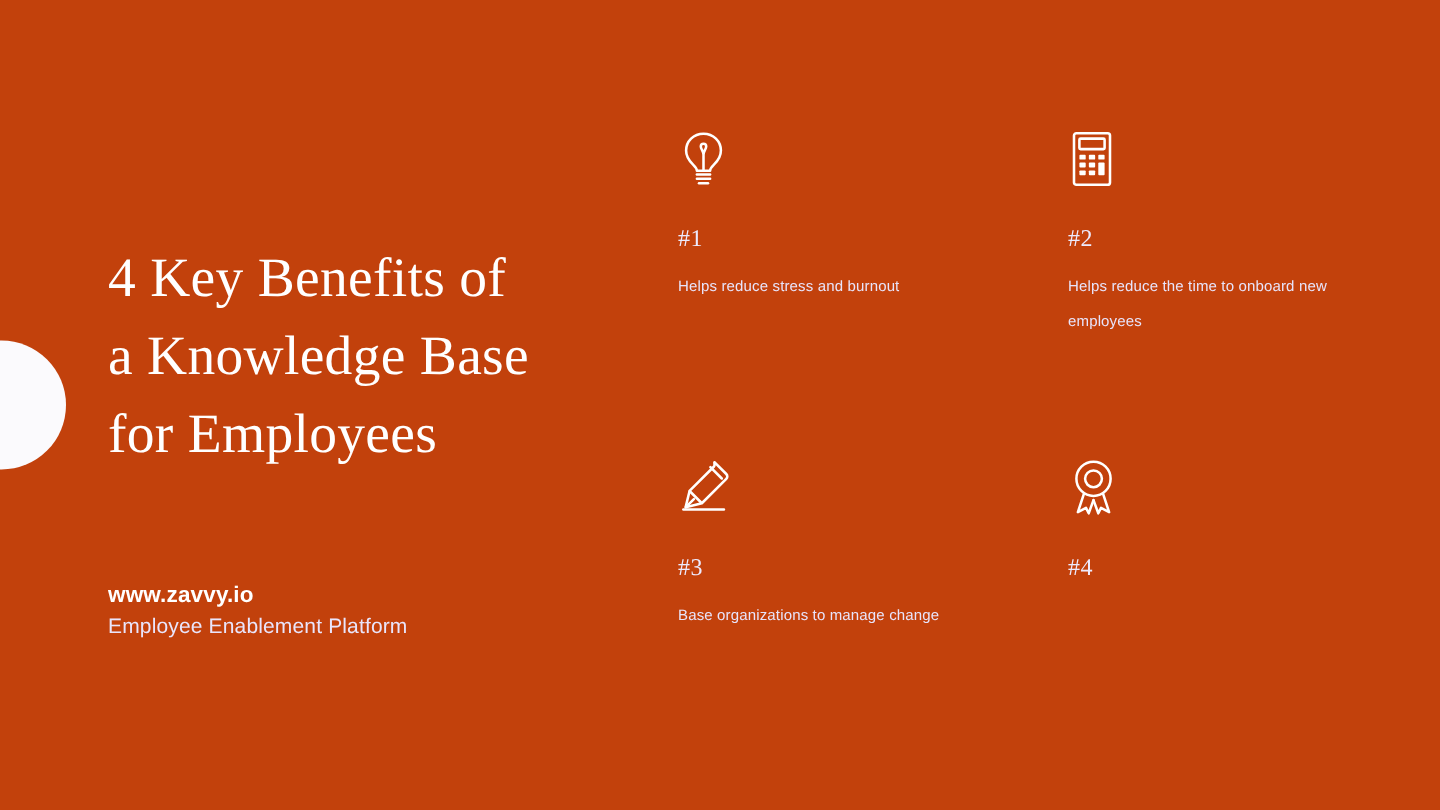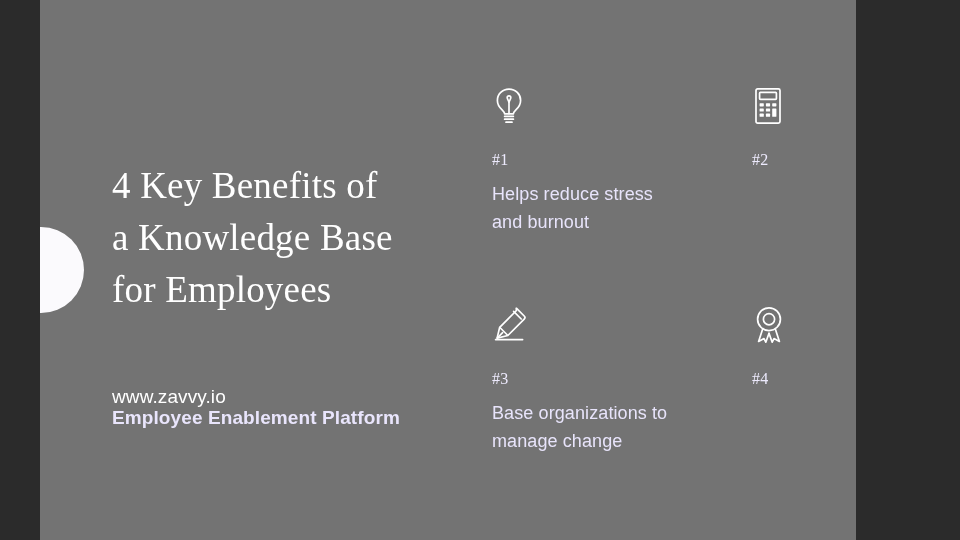--- a/index.html
+++ b/index.html
@@ -3,26 +3,25 @@
 <meta charset="utf-8">
 <title>4 Key Benefits of a Knowledge Base for Employees</title>
 <style>
   html, body {
     margin: 0;
     padding: 0;
     background: #2b2b2b;
   }
   .slide {
     position: relative;
-    width: 816px;
+    width: 960px;
     height: 540px;
-    background: #737373;
+    background: #c2410c;
     overflow: hidden;
     font-family: "Liberation Sans", sans-serif;
-    margin-left: 40px;
     -webkit-font-smoothing: antialiased;
   }
 
   
   .deco-circle {
     position: absolute;
     left: -42px;
     top: 227px;
     width: 86px;
     height: 86px;
@@ -48,29 +47,29 @@
     white-space: pre-line;
   }
 
   .brand-block {
     position: absolute;
     left: 72px;
     top: 386px;
     width: 330px;
   }
   .brand-url {
-    font-size: 19px;
-    font-weight: normal;
+    font-size: 15px;
+    font-weight: bold;
     color: #FFFFFF;
     line-height: 21px;
     letter-spacing: 0.1px;
   }
   .brand-tagline {
-    font-size: 19px;
-    font-weight: 700;
+    font-size: 14px;
+    font-weight: 400;
     color: #E9E5FC;
     line-height: 21px;
     letter-spacing: 0.1px;
   }
 
   
   .cards {
     position: absolute;
     left: 452px;
     top: 86px;
@@ -92,22 +91,22 @@
   .card-number {
     margin-top: 25px;
     font-family: "Liberation Serif", "DejaVu Serif", serif;
     font-size: 16px;
     color: #EDEAFD;
     line-height: 18px;
     letter-spacing: 0.3px;
   }
   .card-text {
     margin-top: 11px;
-    font-size: 18px;
-    line-height: 28px;
+    font-size: 10px;
+    line-height: 23px;
     color: #E8E4FB;
     letter-spacing: 0.1px;
     max-width: 190px;
   }
   .card-col-right .card-text { max-width: 182px; }
 </style>
 </head>
 <body>
 
 <div class="slide">
@@ -150,20 +149,21 @@
           <rect x="13.9" y="17.2" width="4.2" height="3.2" rx="0.6" fill="#FFFFFF" stroke="none"></rect>
           <rect x="20.2" y="17.2" width="4.2" height="3.2" rx="0.6" fill="#FFFFFF" stroke="none"></rect>
           <rect x="7.6" y="22.4" width="4.2" height="3.2" rx="0.6" fill="#FFFFFF" stroke="none"></rect>
           <rect x="13.9" y="22.4" width="4.2" height="3.2" rx="0.6" fill="#FFFFFF" stroke="none"></rect>
           <rect x="7.6" y="27.6" width="4.2" height="3.2" rx="0.6" fill="#FFFFFF" stroke="none"></rect>
           <rect x="13.9" y="27.6" width="4.2" height="3.2" rx="0.6" fill="#FFFFFF" stroke="none"></rect>
           <rect x="20.2" y="22.4" width="4.2" height="8.4" rx="0.6" fill="#FFFFFF" stroke="none"></rect>
         </svg>
       </div>
       <div class="card-number">#2</div>
+      <div class="card-text">Helps reduce the time to onboard new employees</div>
     </div>
 
     <div class="card card-col-left">
       <div class="card-icon">
         <svg width="38" height="38" viewBox="0 0 38 38" fill="none" stroke="#FFFFFF" stroke-width="1.7" stroke-linecap="round" stroke-linejoin="round">
           <path d="M24.6 3.4 L32.2 11 C33.1 11.9 33.1 13.3 32.2 14.2 L15.9 30.5 L5.1 33.1 L7.7 22.3 L24 6 C24.9 5.1 23.7 2.5 24.6 3.4 Z" transform="translate(0,0)"></path>
           <path d="M21.6 6.4 L29.2 14"></path>
           <path d="M7.9 22.5 L15.4 30"></path>
           <path d="M5.2 33.1 L10.6 27.7"></path>
           <path d="M3.6 34.6 L30.6 34.6"></path>

